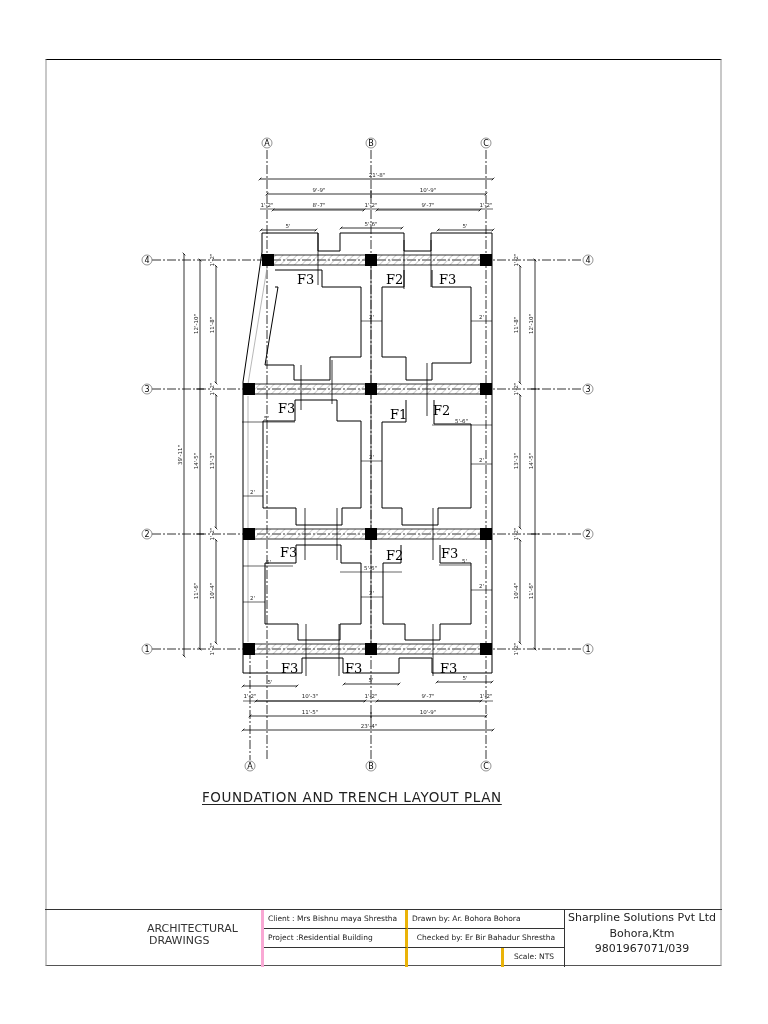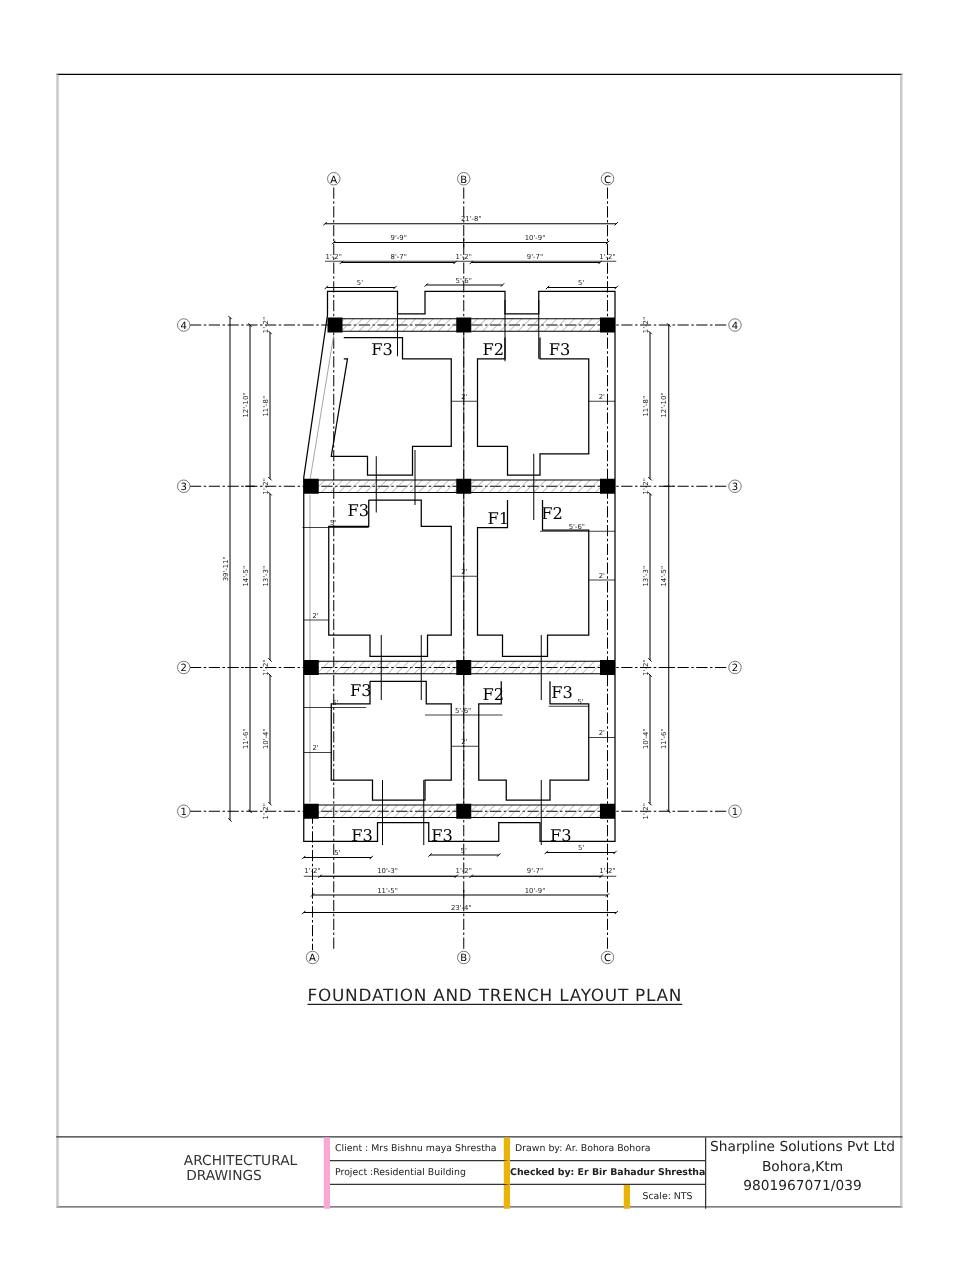--- a/index.html
+++ b/index.html
@@ -2,27 +2,27 @@
 <html><head>
 <meta charset="utf-8">
 <style>
   html,body{margin:0;padding:0;background:#ffffff;}
   body{width:768px;height:1024px;position:relative;overflow:hidden;font-family:"DejaVu Sans",sans-serif;}
   #sheet{position:absolute;left:0;top:0;width:768px;height:1024px;}
   .frame{position:absolute;left:45px;top:59px;width:677px;height:907px;border-top:1px solid #000;border-left:2px solid #c8c8c8;border-right:2px solid #c8c8c8;border-bottom:1px solid #555;box-sizing:border-box;}
   svg text{font-family:"DejaVu Sans",sans-serif;}
   .dim{font-size:5.5px;fill:#222;}
   .flabel{font-family:"DejaVu Serif",serif;font-size:13px;fill:#000;}
-  .plan-title{position:absolute;left:202px;top:789px;font-family:"DejaVu Sans",sans-serif;font-size:13.5px;letter-spacing:0.6px;color:#222;text-decoration:underline;text-underline-offset:2px;white-space:nowrap;margin-left:44px;}
+  .plan-title{position:absolute;left:202px;top:789px;font-family:"DejaVu Sans",sans-serif;font-size:13.5px;letter-spacing:0.6px;color:#222;text-decoration:underline;text-underline-offset:2px;white-space:nowrap;}
   .tb{position:absolute;left:45px;top:909px;width:677px;height:57px;border-top:1px solid #333;box-sizing:border-box;}
   .tb-logo{position:absolute;left:0;top:0;width:93px;height:57px;border-right:1px solid #333;box-sizing:border-box;}
-  .tb-type{position:absolute;left:93px;top:0;width:126px;height:57px;border-right:5px solid #f9a8d4;box-sizing:border-box;padding:13px 0 0 9px;font-size:11px;color:#333;line-height:12px;}
+  .tb-type{position:absolute;left:93px;top:0;width:126px;height:57px;border-right:3px solid #f9a8d4;box-sizing:border-box;padding:13px 0 0 9px;font-size:11px;color:#333;line-height:12px;}
   .tb-type span{display:block;}
   .tb-grid{position:absolute;left:219px;top:0;width:300px;height:57px;}
-  .cell{position:absolute;box-sizing:border-box;border-right:5px solid #eab308;border-bottom:1px solid #333;font-size:7.5px;color:#222;white-space:nowrap;overflow:hidden;line-height:18px;padding-left:4px;}
+  .cell{position:absolute;box-sizing:border-box;border-right:3px solid #eab308;border-bottom:1px solid #333;font-size:7.5px;color:#222;white-space:nowrap;overflow:hidden;line-height:18px;padding-left:4px;}
   .tb-firm{position:absolute;left:519px;top:0;width:156px;height:57px;text-align:center;font-size:11px;color:#222;line-height:15.5px;padding-top:0px;}
   .tb-firm span{display:block;}
 </style>
 </head>
 <body>
 
 <div id="sheet">
   <div class="frame"></div>
 
   <svg width="768" height="1024" viewBox="0 0 768 1024" style="position:absolute;left:0;top:0;">
@@ -316,21 +316,21 @@
 
   <div class="tb">
     <div class="tb-type">
       <span>ARCHITECTURAL</span>
       <span style="padding-left:2px;">DRAWINGS</span>
     </div>
     <div class="tb-grid">
       <div class="cell" style="left:0;top:0;width:144px;height:19px;">Client : Mrs Bishnu maya Shrestha</div>
       <div class="cell" style="left:144px;top:0;width:156px;height:19px;border-right:none;">Drawn by: Ar. Bohora Bohora</div>
       <div class="cell" style="left:0;top:19px;width:144px;height:19px;">Project :Residential Building</div>
-      <div class="cell" style="left:144px;top:19px;width:156px;height:19px;border-right:none;text-align:center;padding-left:0;font-weight:bold;">Checked by: Er Bir Bahadur Shrestha</div>
+      <div class="cell" style="left:144px;top:19px;width:156px;height:19px;border-right:none;text-align:center;padding-left:0;">Checked by: Er Bir Bahadur Shrestha</div>
       <div class="cell" style="left:0;top:38px;width:144px;height:19px;border-bottom:none;"></div>
       <div class="cell" style="left:144px;top:38px;width:96px;height:19px;border-bottom:none;"></div>
       <div class="cell" style="left:240px;top:38px;width:60px;height:19px;border-bottom:none;border-right:none;text-align:center;padding-left:0;">Scale: NTS</div>
       <div style="position:absolute;left:300px;top:0;width:1px;height:57px;background:#333;"></div>
     </div>
     <div class="tb-firm">
       <span>Sharpline Solutions Pvt Ltd</span>
       <span>Bohora,Ktm</span>
       <span>9801967071/039</span>
     </div>

